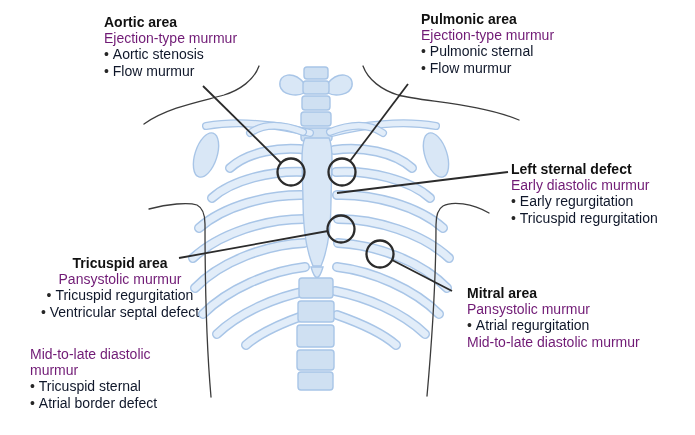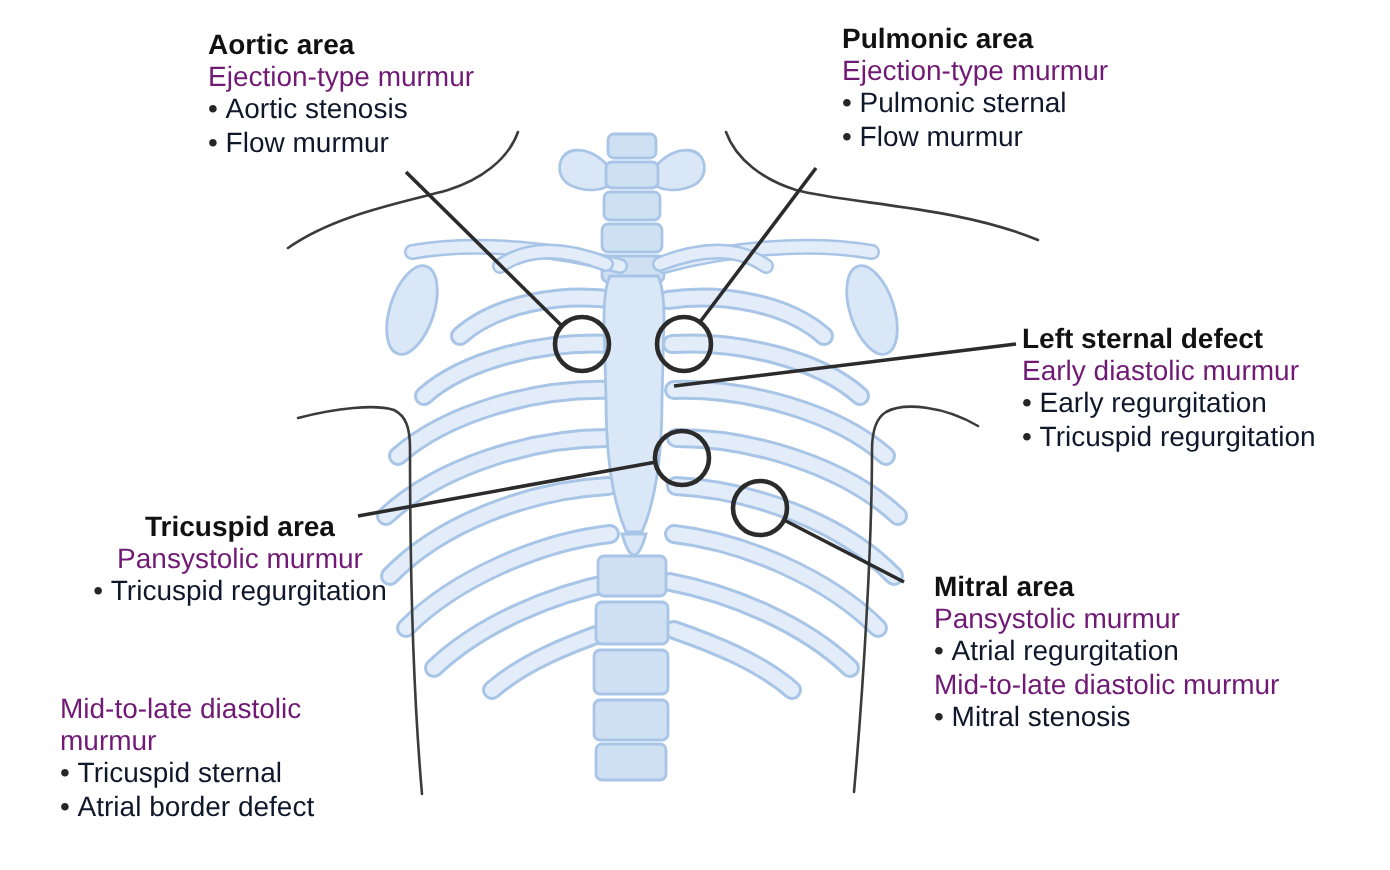--- a/index.html
+++ b/index.html
@@ -161,29 +161,29 @@
     <div class="lbl-title">Left sternal defect</div>
     <div class="lbl-italic">Early diastolic murmur</div>
     <div class="lbl-bullet">Early regurgitation</div>
     <div class="lbl-bullet">Tricuspid regurgitation</div>
   </div>
 
   <div class="label-block" style="left:30px;top:255px;width:180px;text-align:center;">
     <div class="lbl-title">Tricuspid area</div>
     <div class="lbl-italic">Pansystolic murmur</div>
     <div class="lbl-bullet">Tricuspid regurgitation</div>
+    <div class="lbl-bullet">Ventricular septal defect</div>
   </div>
 
   <div class="label-block" style="left:30px;top:346px;width:150px;">
     <div class="lbl-italic">Mid-to-late diastolic murmur</div>
     <div class="lbl-bullet">Tricuspid sternal</div>
     <div class="lbl-bullet">Atrial border defect</div>
   </div>
 
   <div class="label-block" style="left:451px;top:285px;width:220px;margin-left:16px;">
     <div class="lbl-title">Mitral area</div>
     <div class="lbl-italic">Pansystolic murmur</div>
     <div class="lbl-bullet">Atrial regurgitation</div>
     <div class="lbl-italic">Mid-to-late diastolic murmur</div>
-    <div class="lbl-bullet">Mitral stenosis</div>
   </div>
 
 </div>
 
 </body></html>

